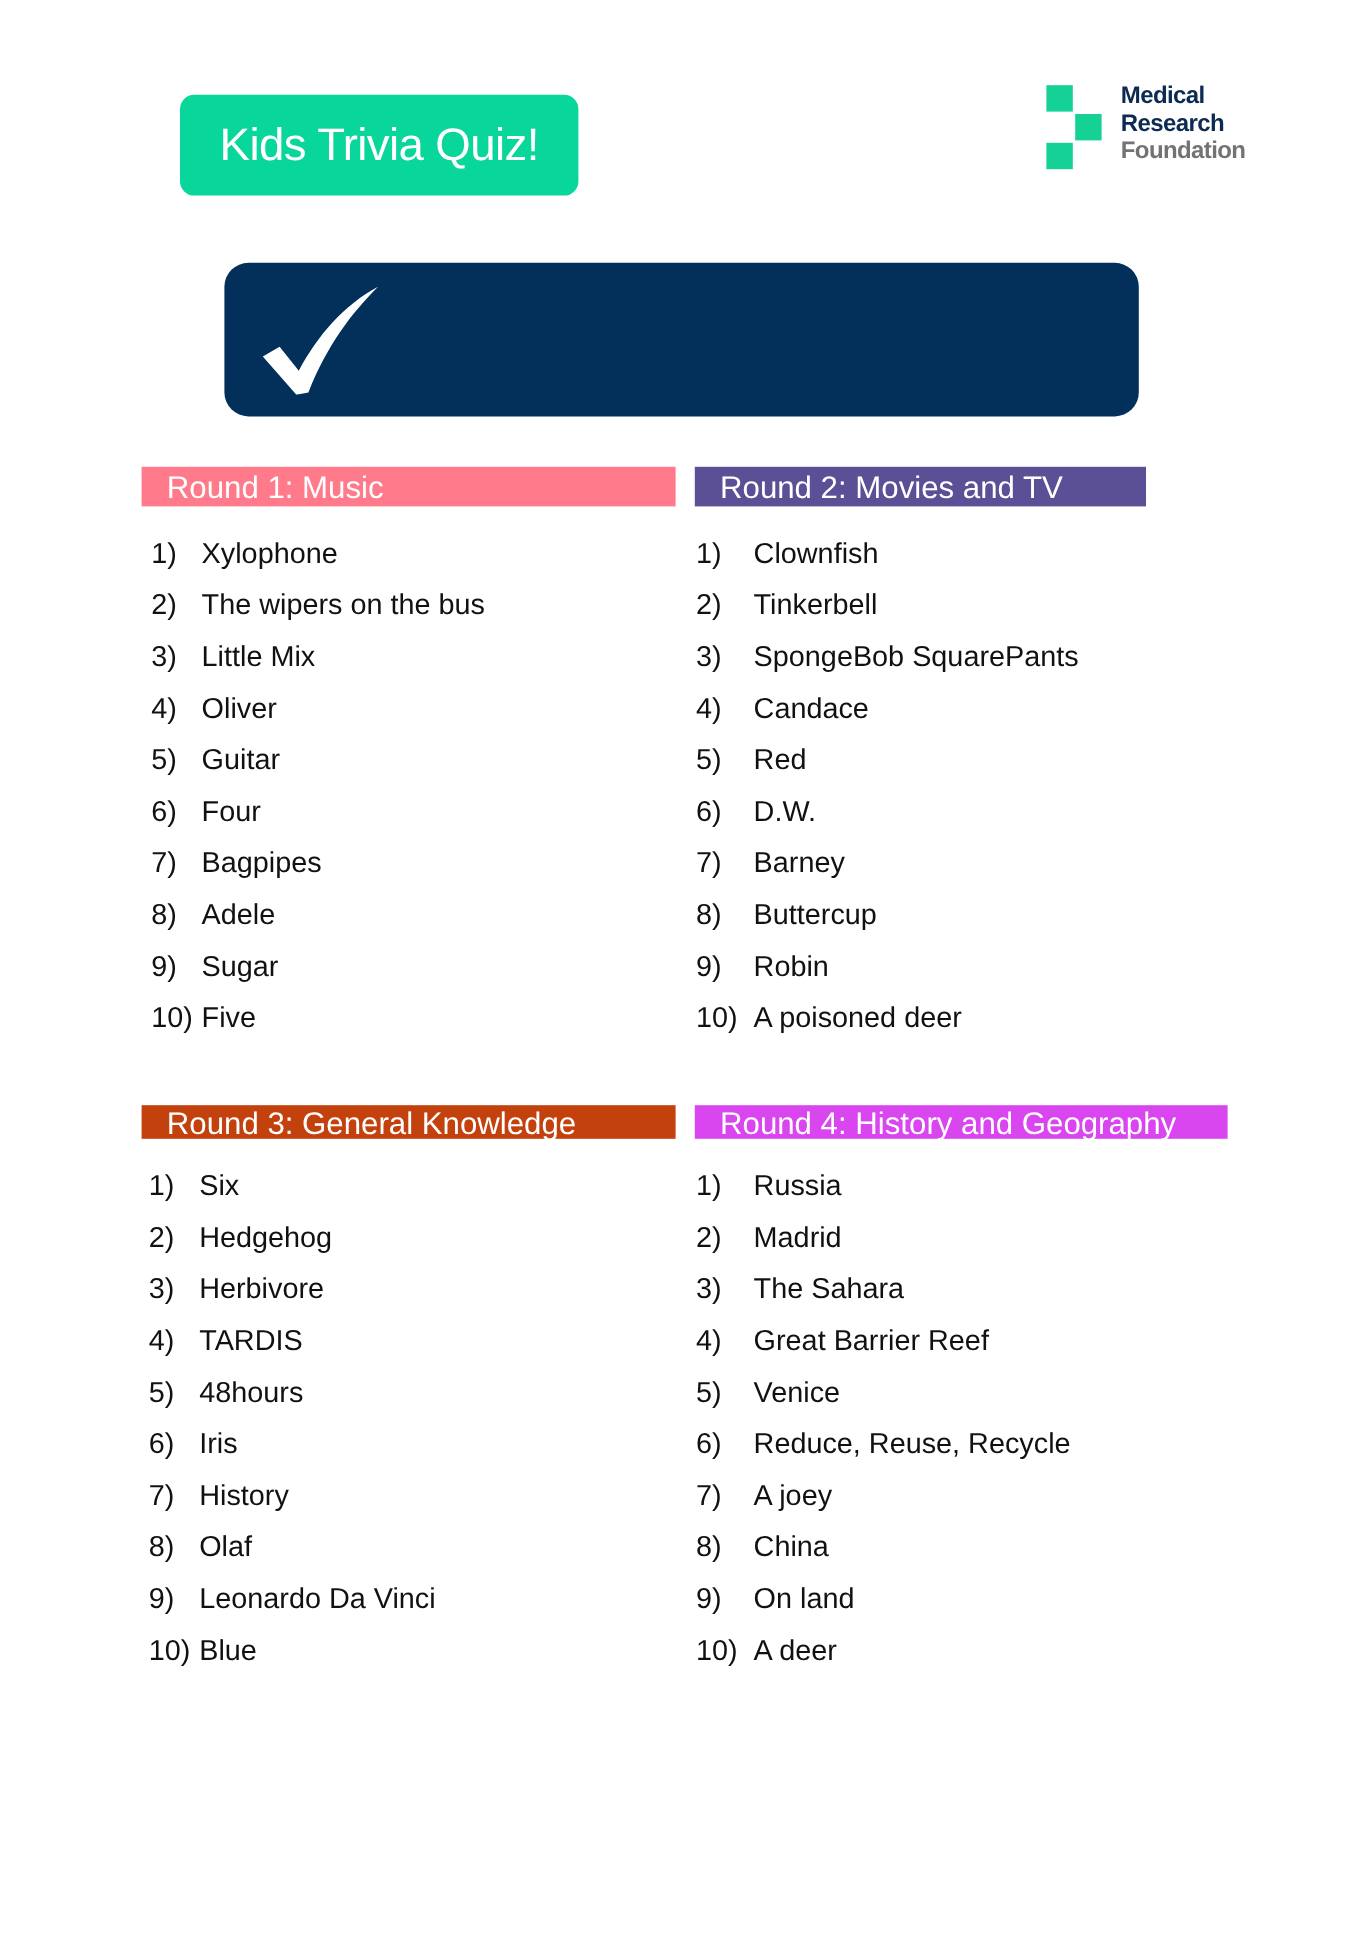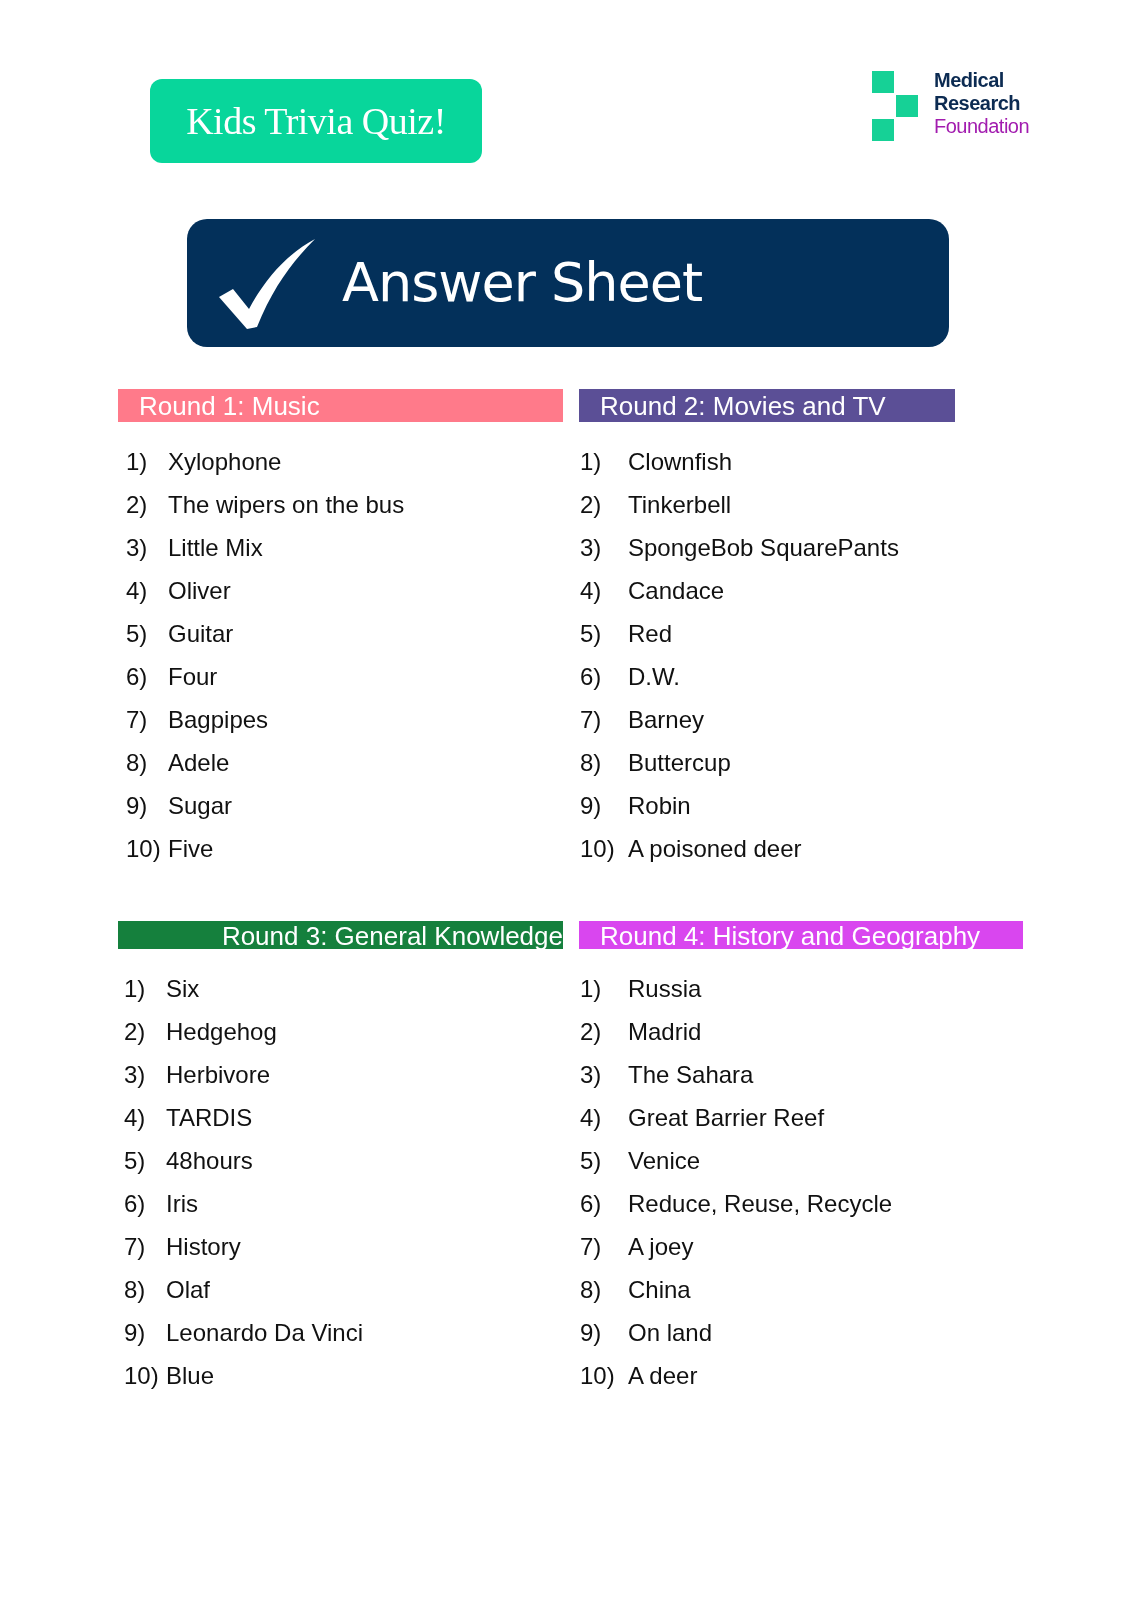--- a/index.html
+++ b/index.html
@@ -6,47 +6,47 @@
   body {
     width: 1140px; height: 1612px; background: #ffffff; position: relative;
     font-family: "Liberation Sans", sans-serif; color: #111111; overflow: hidden;
   }
   .quiz-badge {
     position: absolute; left: 150px; top: 79px; width: 332px; height: 84px;
     background: #08d69b; border-radius: 12px;
     display: flex; align-items: center; justify-content: center;
   }
   .quiz-badge span {
-    color: #ffffff; font-family: Liberation Serif, serif; font-size: 38px;
+    color: #ffffff; font-family: Liberation Sans, sans-serif; font-size: 38px;
     letter-spacing: -0.5px;
   }
   .logo { position: absolute; left: 872px; top: 71px; width: 190px; height: 76px; }
   .logo .sq { position: absolute; width: 22px; height: 22px; background: #16d196; }
   .logo .sq1 { left: 0; top: 0; }
   .logo .sq2 { left: 24px; top: 24px; }
   .logo .sq3 { left: 0; top: 48px; }
   .logo .txt { position: absolute; left: 62px; top: -2px; line-height: 23px; font-size: 20px; color: #0c2b52; letter-spacing: -0.5px; }
   .logo .txt .b { font-weight: bold; display: block; }
-  .logo .txt .l { font-weight: normal; display: block; color: #a21caf; }
+  .logo .txt .l { font-weight: bold; display: block; color: #737373; }
   .answer-banner {
     position: absolute; left: 187px; top: 219px; width: 762px; height: 128px;
     background: #03305a; border-radius: 20px;
   }
   .answer-banner svg { position: absolute; left: 30px; top: 20px; }
   .answer-banner .title {
     position: absolute; left: 155px; top: 32px; color: #ffffff;
     font-family: "DejaVu Sans", sans-serif; font-size: 54px; font-weight: normal; letter-spacing: -1px;
   }
   .round-header {
     position: absolute; height: 33px; color: #ffffff; font-size: 26px;
     line-height: 35px; padding-left: 21px; box-sizing: border-box; white-space: nowrap;
   }
   .r1 { left: 118px; top: 389px; width: 445px; background: #ff7a8a; }
   .r2 { left: 579px; top: 389px; width: 376px; background: #5b4f96; }
-  .r3 { left: 118px; top: 921px; width: 445px; height: 28px; line-height: 30px; background: #15803d; text-align: right; }
+  .r3 { left: 118px; top: 921px; width: 445px; height: 28px; line-height: 30px; background: #c2410c; }
   .r4 { left: 579px; top: 921px; width: 444px; height: 28px; line-height: 30px; background: #d946ef; }
   .list { position: absolute; margin: 0; padding: 0; list-style: none; }
   .list li { height: 43px; font-size: 24px; line-height: 43px; white-space: nowrap; position: relative; }
   .list li .num { position: absolute; left: 0; }
   .list.left li .ans { position: absolute; left: 42px; }
   .list.right li .ans { position: absolute; left: 48px; }
   .l1 { left: 126px; top: 440px; }
   .l2 { left: 580px; top: 440px; }
   .l3 { left: 124px; top: 967px; }
   .l4 { left: 580px; top: 967px; }
@@ -68,21 +68,20 @@
     <span class="b">Medical</span>
     <span class="b">Research</span>
     <span class="l">Foundation</span>
   </div>
 </div>
 
 <div class="answer-banner">
   <svg width="100" height="90" viewBox="0 0 100 90">
     <path d="M2 58 L16 50 L32 70 C48 40 70 15 98 0 C76 22 56 48 40 88 L30 90 Z" fill="#ffffff"></path>
   </svg>
-  <div class="title">Answer Sheet</div>
 </div>
 
 <div class="round-header r1">Round 1: Music</div>
 <ul class="list left l1">
   <li>
       <span class="num">1)</span>
       <span class="ans">Xylophone</span>
     </li>
   <li>
       <span class="num">2)</span>

